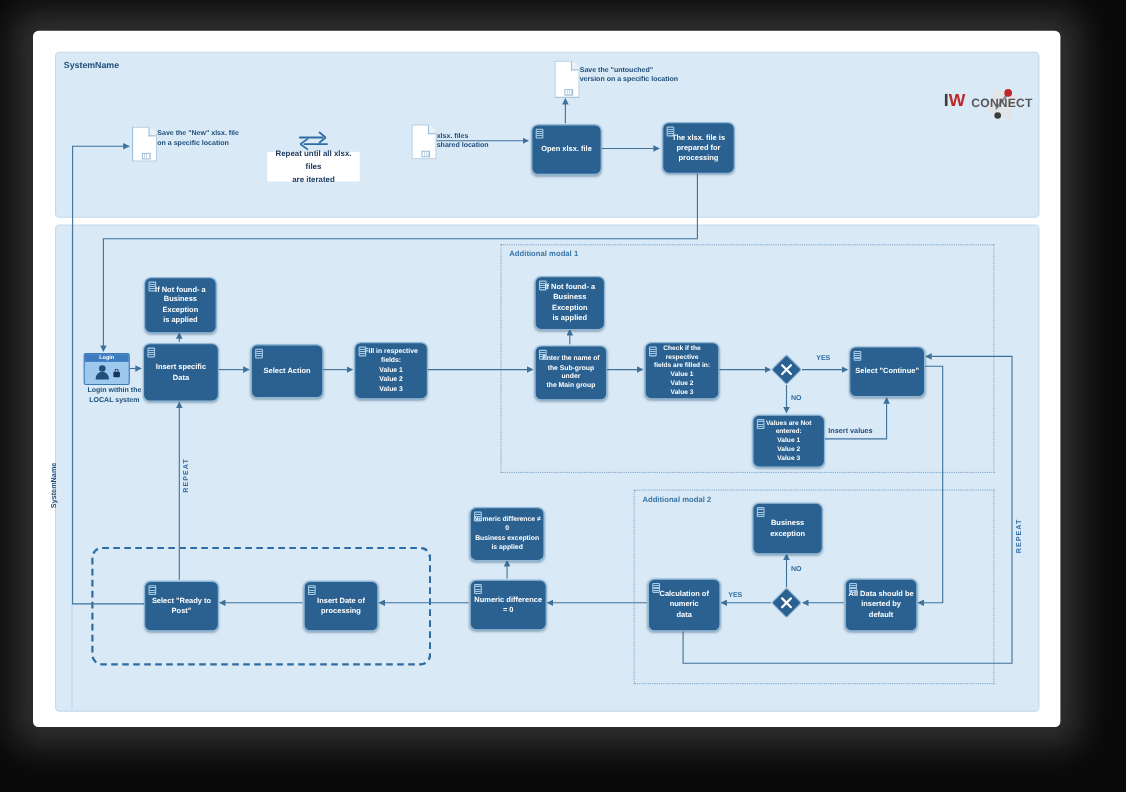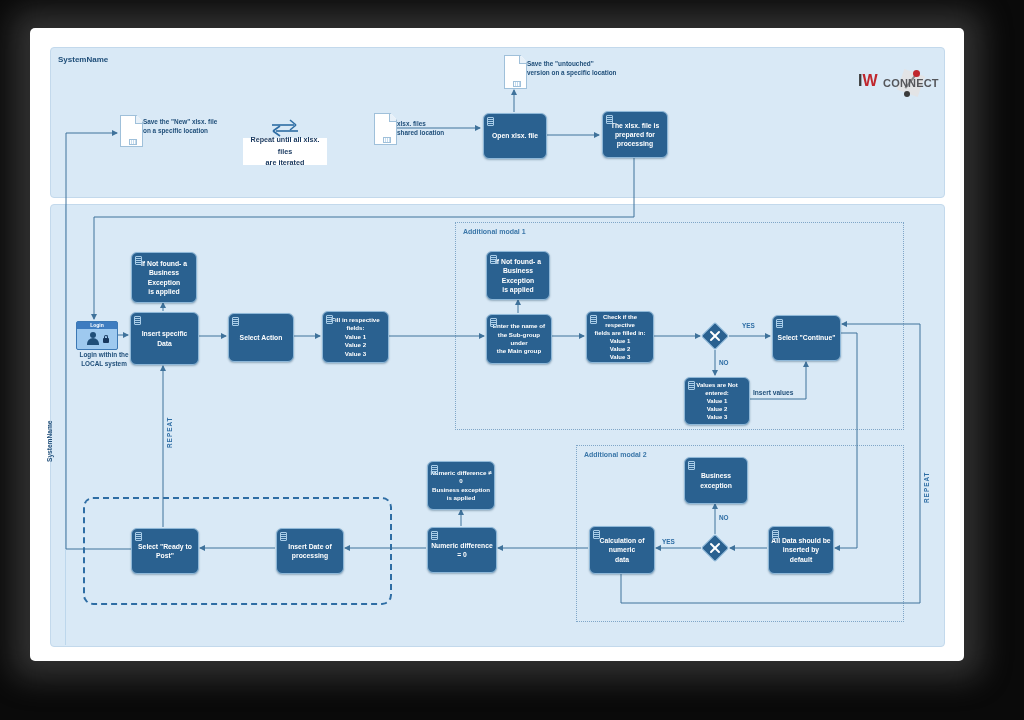--- a/index.html
+++ b/index.html
@@ -44,21 +44,21 @@
   .login-bar{position:absolute;left:0;top:0;right:0;height:7px;background:#3e7cc0;color:#fff;
         font-size:5px;font-weight:bold;text-align:center;line-height:7px;}
   .person-head{position:absolute;left:13px;top:10px;width:6px;height:6px;border-radius:50%;
         background:#1f4e79;}
   .person-body{position:absolute;left:10px;top:16px;width:12px;height:7px;
         border-radius:6px 6px 0 0;background:#1f4e79;}
   .mini-lock{position:absolute;left:26px;top:16px;width:6px;height:5px;background:#17375e;
         border-radius:1px;}
   .mini-lock:before{content:"";position:absolute;left:1px;top:-3px;width:2px;height:3px;
         border:1px solid #17375e;border-bottom:none;border-radius:2px 2px 0 0;}
-  .logo{position:absolute;left:858px;top:70px;width:90px;height:28px;text-align:center;}
+  .logo{position:absolute;left:858px;top:81px;width:90px;height:28px;text-align:center;}
   .logo .bgdiamond{position:absolute;left:42px;top:2px;width:22px;height:22px;background:#e3e4e6;
         transform:rotate(20deg);}
   .logo .iw{position:absolute;left:0;top:2px;font-size:16px;font-weight:bold;color:#3b3b3b;}
   .logo .iw .w{color:#c0272d;}
   .logo .connect{position:absolute;left:25px;top:7px;font-size:11px;font-weight:bold;color:#55565a;
         letter-spacing:0.2px;}
   .logo .dot-red{position:absolute;left:55px;top:0px;width:7px;height:7px;border-radius:50%;
         background:#c0272d;}
   .logo .dot-dark{position:absolute;left:46px;top:21px;width:6px;height:6px;border-radius:50%;
         background:#3b3b3b;}

